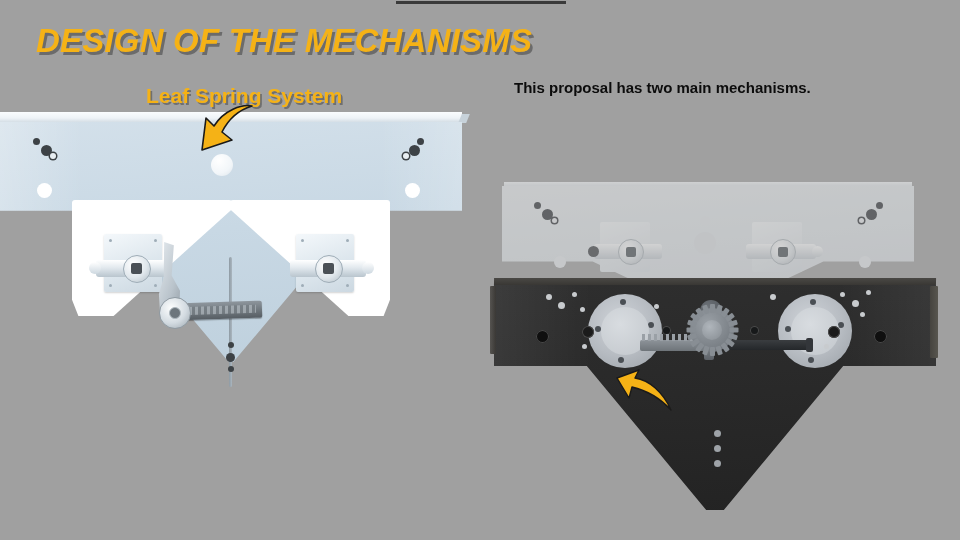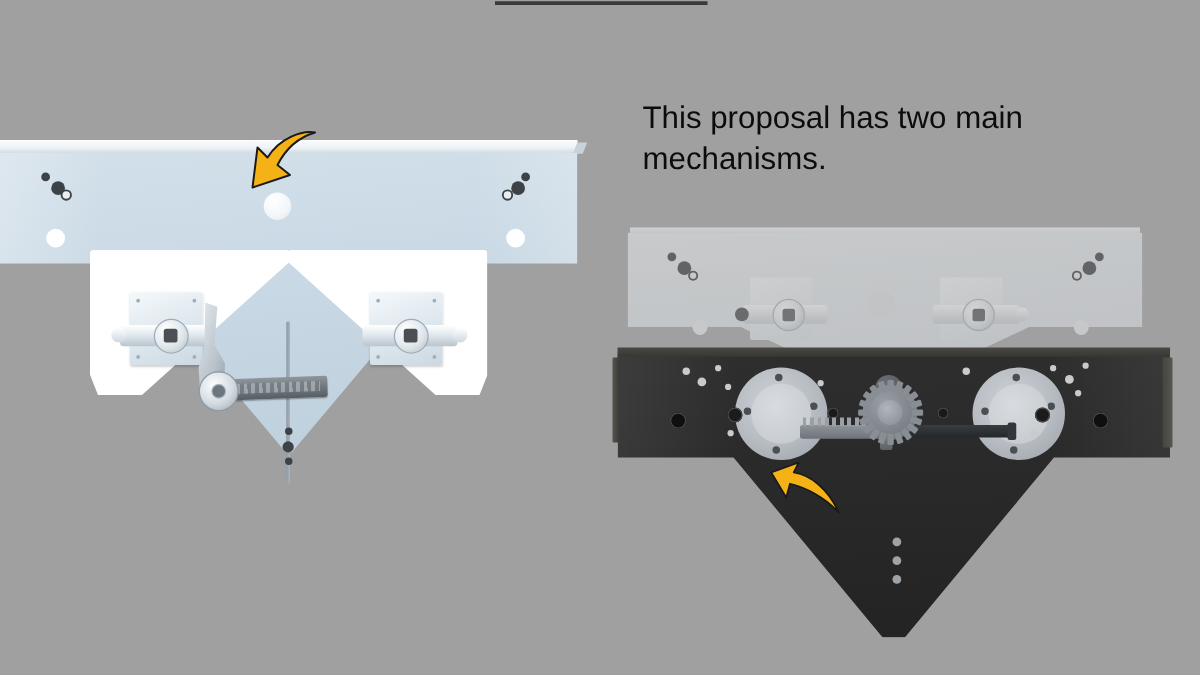--- a/index.html
+++ b/index.html
@@ -37,21 +37,21 @@
   .label-lock{
     position:absolute;left:488px;top:398px;
     font-size:21px;font-weight:bold;
     color:#F5B216;
     text-shadow:1.8px 1.8px 0 #5d5d5d;
     white-space:nowrap;
     z-index:40;
   }
   .body-text{
     position:absolute;left:514px;top:78px;width:340px;
-    font-size:25px;font-weight:normal;line-height:1.33;
+    font-size:15px;font-weight:bold;line-height:1.33;
     color:#0c0c0c;
   }
 
   
   .arrow{position:absolute;z-index:45;}
   .arrow-leaf{left:198px;top:100px;}
   .arrow-lock{left:615px;top:368px;}
 
   
   .render-left{
@@ -268,20 +268,21 @@
   .rb-vdots{position:absolute;left:226px;top:152px;}
   .rb-vdots i{display:block;width:7px;height:7px;border-radius:50%;background:#9ea3a8;margin-bottom:8px;}
 </style>
 </head>
 <body>
 
 <div class="slide">
 
   <div class="top-rule"></div>
 
+  <div class="slide-title">DESIGN OF THE MECHANISMS</div>
 
   <div class="render-left">
     <div class="lr-rail"></div>
     <div class="lr-body"></div>
 
     <div class="lr-cut left"></div>
     <div class="lr-cut right"></div>
     <div class="lr-slot"></div>
 
     <div class="lr-dot" style="left:33px;top:26px;width:7px;height:7px;"></div>
@@ -420,20 +421,21 @@
       </div>
 
       <div class="rb-vdots">
         <i></i>
           <i></i>
           <i></i>
       </div>
     </div>
   </div>
 
+  <div class="label-leaf">Leaf Spring System</div>
   <div class="body-text">This proposal has two main mechanisms.</div>
 
   <div class="arrow arrow-leaf">
     <svg width="58" height="58" viewBox="0 0 58 58">
       <path d="M54 6 C 44 4, 26 10, 16 26 L 8 18 L 4 50 L 34 40 L 24 32 C 32 16, 44 9, 54 6 Z" fill="#F5B216" stroke="#1a1a1a" stroke-width="1.6" stroke-linejoin="round"></path>
     </svg>
   </div>
 
   <div class="arrow arrow-lock">
     <svg width="58" height="48" viewBox="0 0 58 48">

